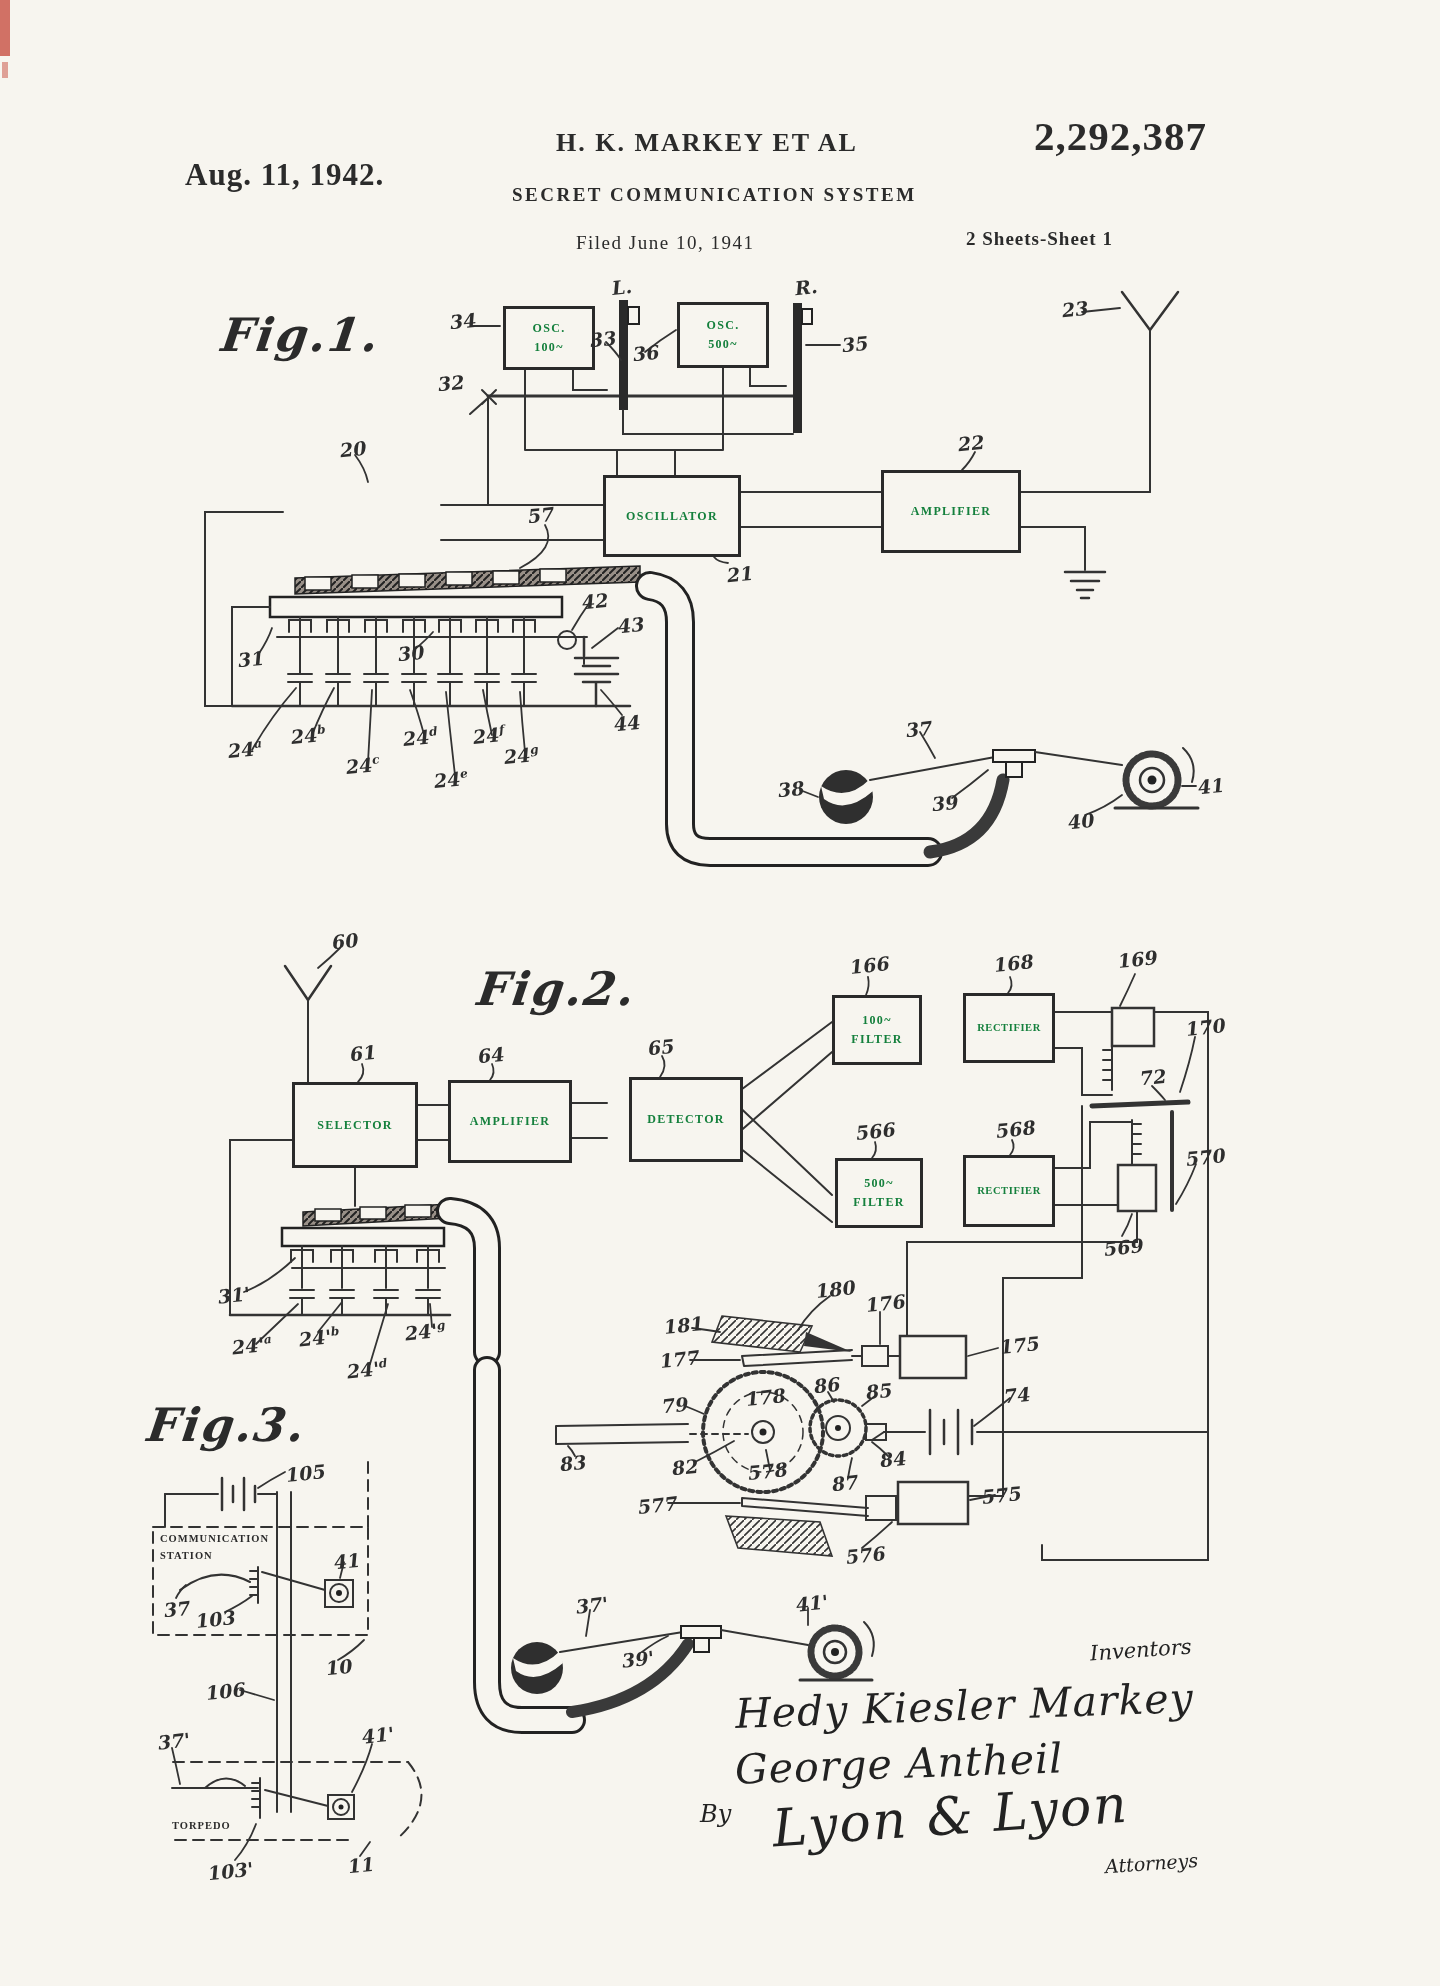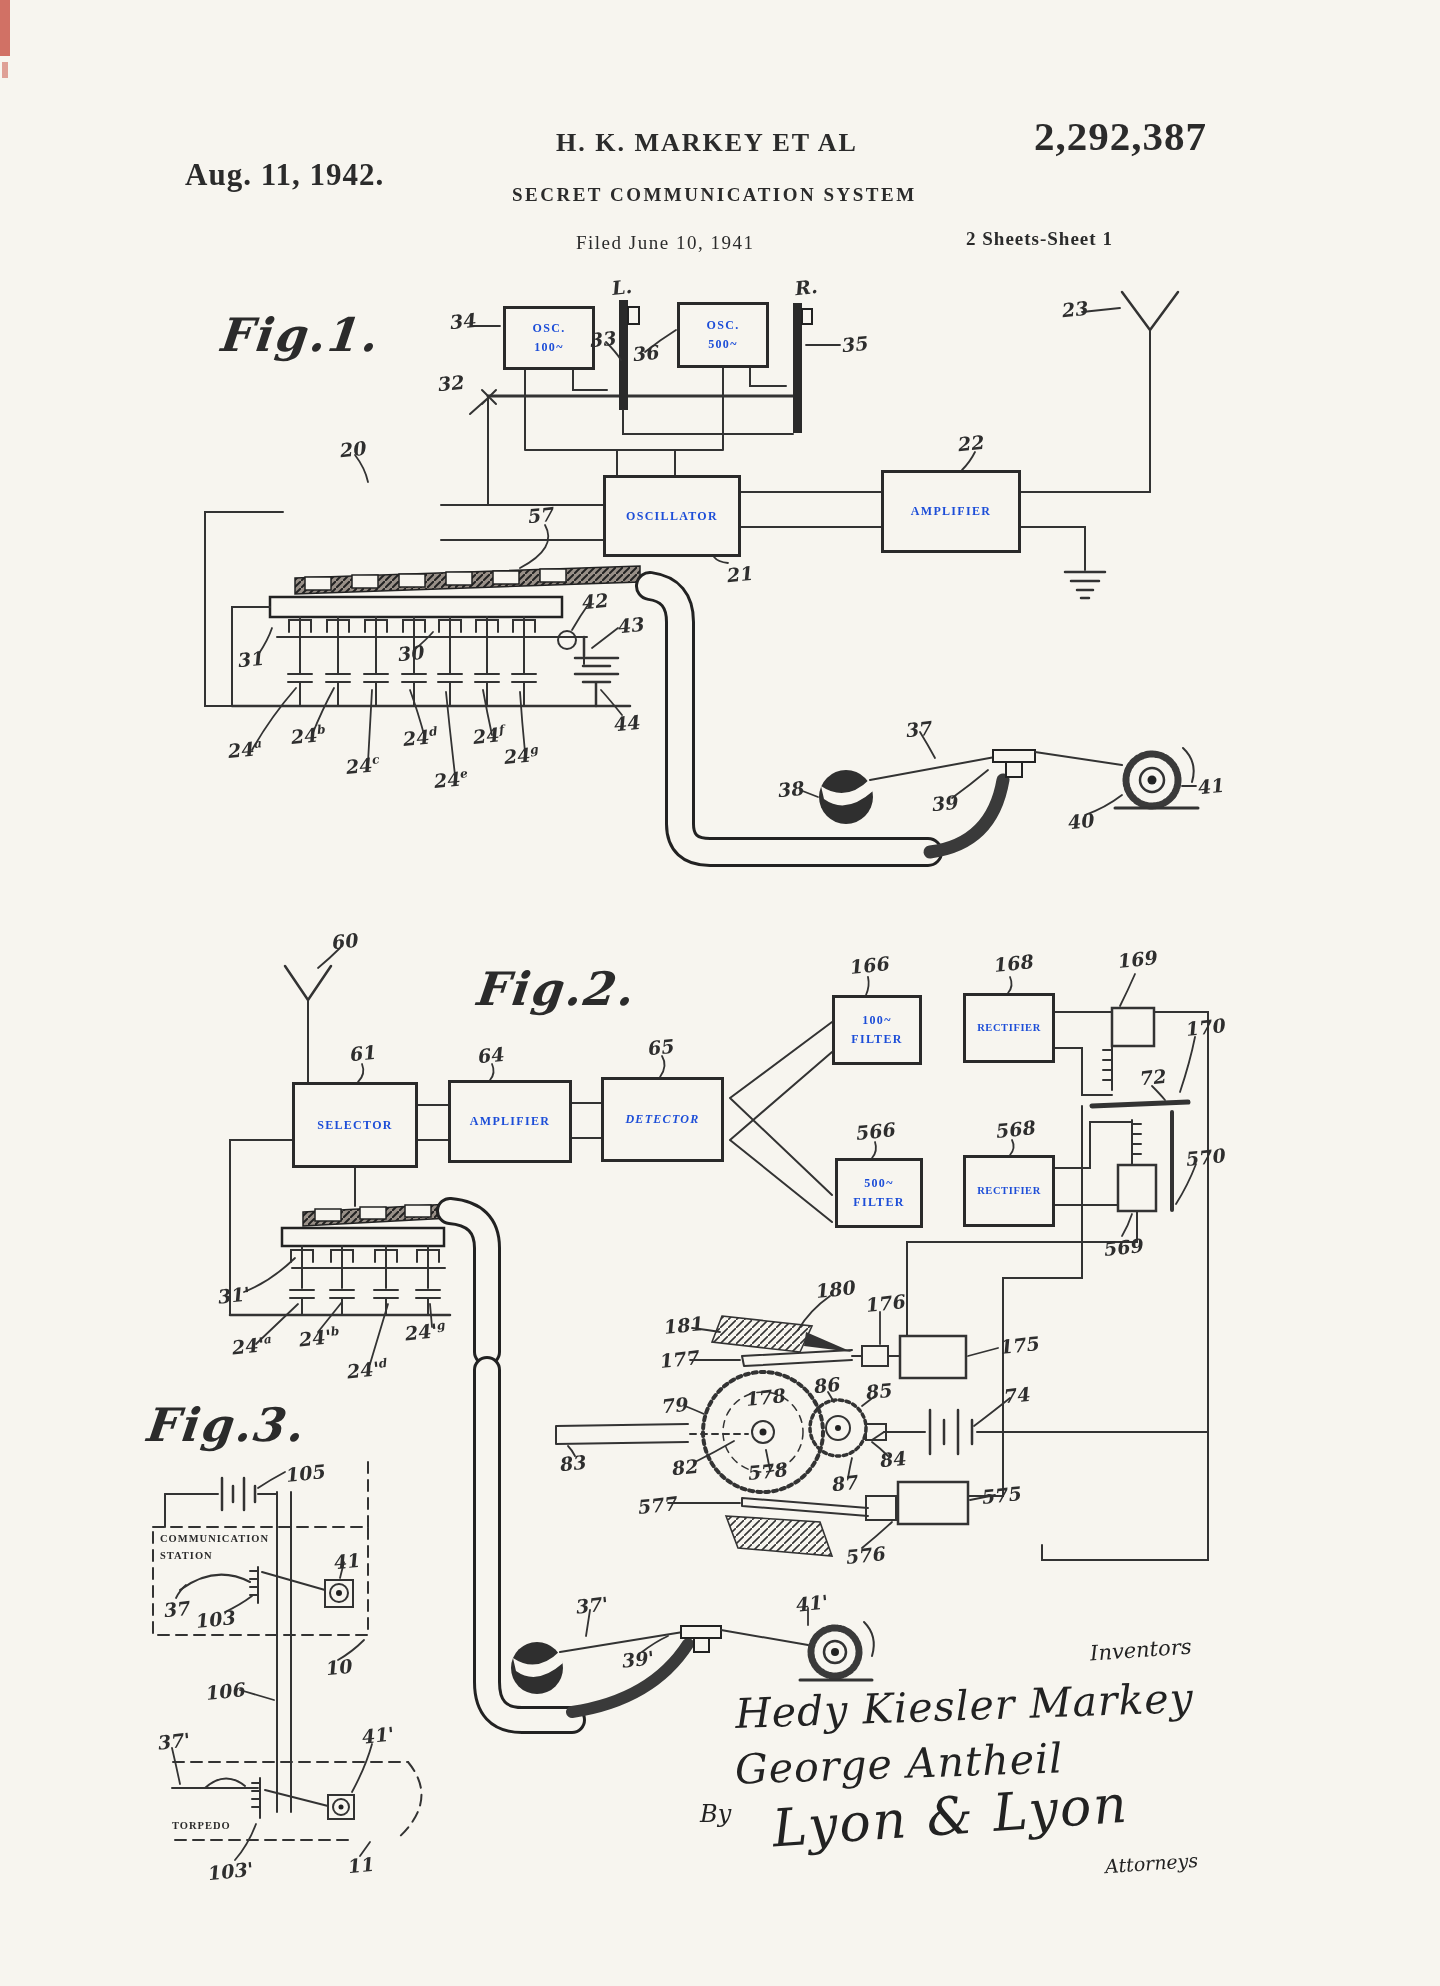--- a/index.html
+++ b/index.html
@@ -19,21 +19,21 @@
   .figcap{font-family:"DejaVu Serif",serif;font-style:italic;font-weight:bold;
           font-size:46px;transform:skewX(-8deg);letter-spacing:2px;}
   
   .lbl{font-family:"DejaVu Serif",serif;font-style:italic;font-weight:bold;
        font-size:19px;color:#2e2e2e;transform:rotate(-6deg);}
   .lbl sup{font-size:12px;}
   
   .dbox{position:absolute;border:3px solid #2a2a2a;background:#f7f5ef;
         display:flex;flex-direction:column;align-items:center;justify-content:center;
         font-weight:bold;font-size:12px;letter-spacing:1.3px;text-align:center;
-        line-height:1.55;color:#1d4ed8;box-sizing:border-box;}
+        line-height:1.55;color:#15803d;box-sizing:border-box;}
   .dbox .ln{display:block;}
   .smallcaps{font-weight:bold;font-size:11px;letter-spacing:1px;line-height:1.6;}
   
   .sig{font-family:"DejaVu Serif",serif;font-style:italic;color:#222;}
   .sig-small{font-size:21px;transform:rotate(-4deg);}
   .sig-name{font-size:41px;transform:rotate(-2deg);letter-spacing:1px;}
   .sig-by{font-size:24px;}
   .sig-firm{font-size:52px;transform:rotate(-4deg);letter-spacing:2px;}
   .red-smudge{position:absolute;background:#c0392b;}
 </style>
@@ -400,21 +400,21 @@
   <div class="dbox" style="left:881px;top:470px;width:140px;height:83px;">
     <span class="ln">AMPLIFIER</span>
   </div>
 
   <div class="dbox" style="left:292px;top:1082px;width:126px;height:86px;">
     <span class="ln">SELECTOR</span>
   </div>
   <div class="dbox" style="left:448px;top:1080px;width:124px;height:83px;">
     <span class="ln">AMPLIFIER</span>
   </div>
-  <div class="dbox" style="left:601px;top:1077px;width:123px;height:85px;font-style:italic;">
+  <div class="dbox" style="left:629px;top:1077px;width:114px;height:85px;">
     <span class="ln">DETECTOR</span>
   </div>
   <div class="dbox" style="left:832px;top:995px;width:90px;height:70px;">
     <span class="ln">100~</span>
     <span class="ln">FILTER</span>
   </div>
   <div class="dbox" style="left:963px;top:993px;width:92px;height:70px;font-size:10.5px;letter-spacing:.6px;">
     <span class="ln">RECTIFIER</span>
   </div>
   <div class="dbox" style="left:835px;top:1158px;width:88px;height:70px;">

